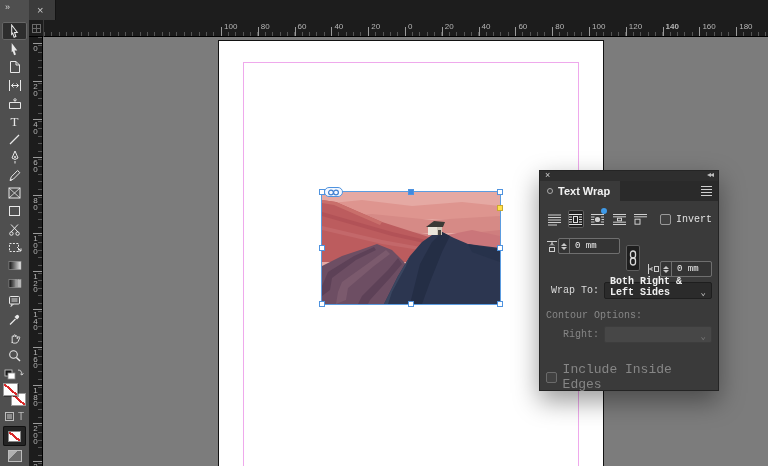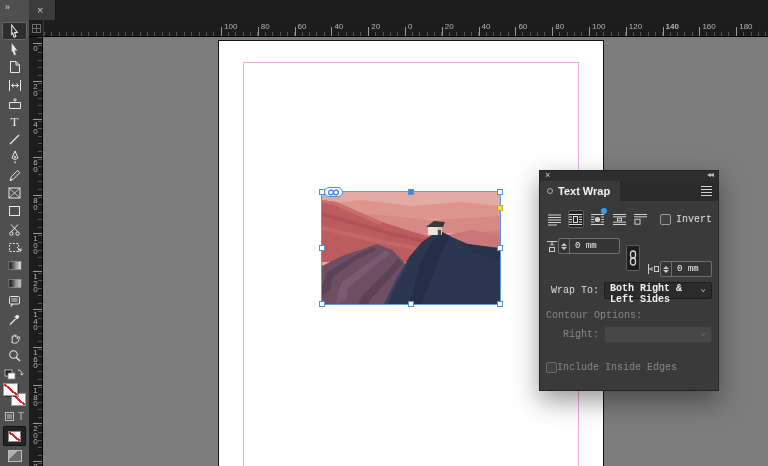--- a/index.html
+++ b/index.html
@@ -80,25 +80,25 @@
   .stepper { width:11px; border-right:1px solid #6f6f6f; display:flex; flex-direction:column; align-items:center; justify-content:center; gap:1px; }
   .stepper i { display:block; width:0; height:0; border-left:3px solid transparent; border-right:3px solid transparent; }
   .stepper i.up { border-bottom:3px solid #c9c9c9; }
   .stepper i.down { border-top:3px solid #c9c9c9; }
   .oval { font-size:9px; color:#efefef; padding-left:5px; display:flex; align-items:center; }
   .chain-toggle { grid-column:3; grid-row:1 / span 2; justify-self:center; width:14px; height:26px; background:#1e1e1e; box-shadow:inset 0 0 0 1px #5e5e5e; border-radius:2px; display:flex; align-items:center; justify-content:center; }
   .sec-label { font-size:10px; color:#dcdcdc; margin-top:11px; }
   .sec-label.disabled, .dd-label.disabled, .inc-label { color:#868686; }
   .dd-row { display:flex; align-items:center; margin-top:5px; }
   .dd-label { width:58px; text-align:right; font-size:10px; color:#dcdcdc; padding-right:5px; flex:0 0 auto; }
-  .dropdown { flex:1; height:17px; background:#2b2b2b; border:1px solid #1e1e1e; border-radius:2px; display:flex; align-items:flex-start; padding:0 5px; font-size:10px; font-weight:bold; color:#f0f0f0; }
+  .dropdown { flex:1; height:17px; background:#2b2b2b; border:1px solid #1e1e1e; border-radius:2px; display:flex; align-items:flex-end; padding:0 5px; font-size:10px; font-weight:bold; color:#f0f0f0; }
   .dropdown .chev { margin-left:auto; font-size:9px; color:#cfcfcf; font-weight:normal; }
   .dropdown.disabled { background:#474747; border-color:#3d3d3d; }
   .dropdown.disabled .chev { color:#7d7d7d; }
-  .include-row { display:flex; align-items:center; margin-top:19px; font-size:10px; }
+  .include-row { display:flex; align-items:center; gap:6px; margin-top:19px; font-size:13px; }
 </style>
 </head>
 <body>
 
 <div class="app">
 
   <div class="topbar">
     <div class="tools-header">»</div>
     <div class="doc-tab">
       <span class="tab-close">×</span>

